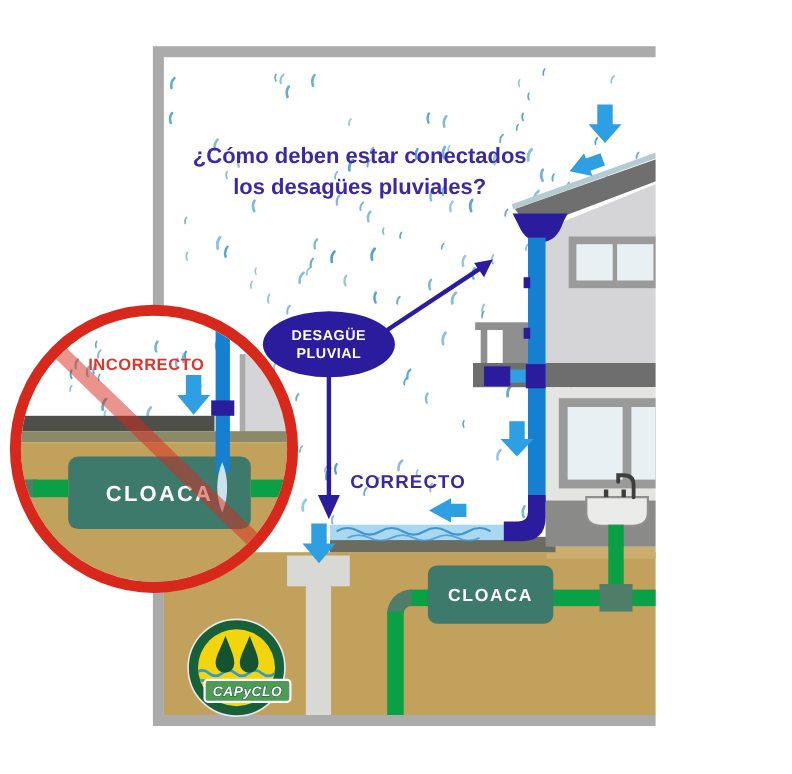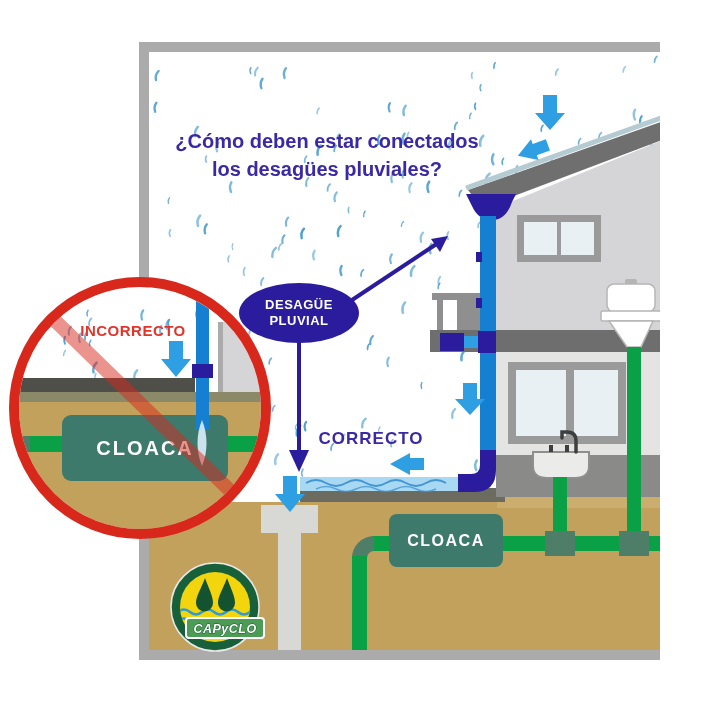--- a/index.html
+++ b/index.html
@@ -1,16 +1,16 @@
 <!DOCTYPE html>
 <html style="--c-page_bg: #FFFFFF; --c-frame_border: #ABABAB; --c-sky: #FFFFFF; --c-rain: #4D9FCE; --c-title: #3A28A4; --c-navy: #2B1C9E; --c-pipe_blue: #1580D2; --c-arrow_blue: #2D9FE2; --c-water: #A9D9F2; --c-water_line: #4396D2; --c-wall2: #D5D5D7; --c-wall1: #E4E4E2; --c-fascia: #6F6F6F; --c-lip: #B5CBD2; --c-win_frame: #9A9A9A; --c-pane: #E9F0F4; --c-parapet: #6E6E6E; --c-base: #8A8A88; --c-slab: #6B6B60; --c-olive: #CBAD6E; --c-tan: #C2A15D; --c-drain: #D8D8D4; --c-green: #0AA045; --c-green_dark: #4E7D68; --c-teal: #3E7A6C; --c-red: #D8281C; --c-red_text: #E3342A; --c-metal: #8F8F8F; --c-white: #FFFFFF; --c-dark_band: #4F4F4A; --c-olive_dark: #8A8A68; --c-logo_ring: #17603A; --c-logo_yellow: #F2D50C; --c-logo_banner: #4C9C56; --c-logo_wave: #2E9BD6; --c-drop_green: #14532F; --c-cap_stroke: #B5B5B5; --c-faucet: #3E3E3E;"><head>
 <meta charset="utf-8">
 <style>
   html,body{margin:0;padding:0;background:var(--c-page_bg,#fff);}
-  .stage{position:relative;width:660px;height:704px;background:var(--c-page_bg,#fff);overflow:hidden;}
+  .stage{position:relative;width:596px;height:704px;background:var(--c-page_bg,#fff);overflow:hidden;}
   svg{display:block}
   svg text{font-family:"Liberation Sans",sans-serif;}
   .title-txt{font-size:20px;font-weight:bold;fill:var(--c-title);}
   .badge-txt{font-size:13px;font-weight:bold;fill:var(--c-white);letter-spacing:.5px;}
   .correct-txt{font-size:17px;font-weight:bold;fill:var(--c-title);letter-spacing:1px;}
   .incorrect-txt{font-size:15px;font-weight:bold;fill:var(--c-red_text);letter-spacing:.5px;}
   .cloaca-big{font-size:20px;font-weight:bold;fill:var(--c-white);letter-spacing:2px;}
   .cloaca-sm{font-size:16px;font-weight:bold;fill:var(--c-white);letter-spacing:1.5px;}
   .logo-txt{font-size:12.5px;font-weight:bold;font-style:italic;fill:var(--c-white);
             paint-order:stroke;stroke:var(--c-drop_green);stroke-width:.9px;letter-spacing:.5px;}

